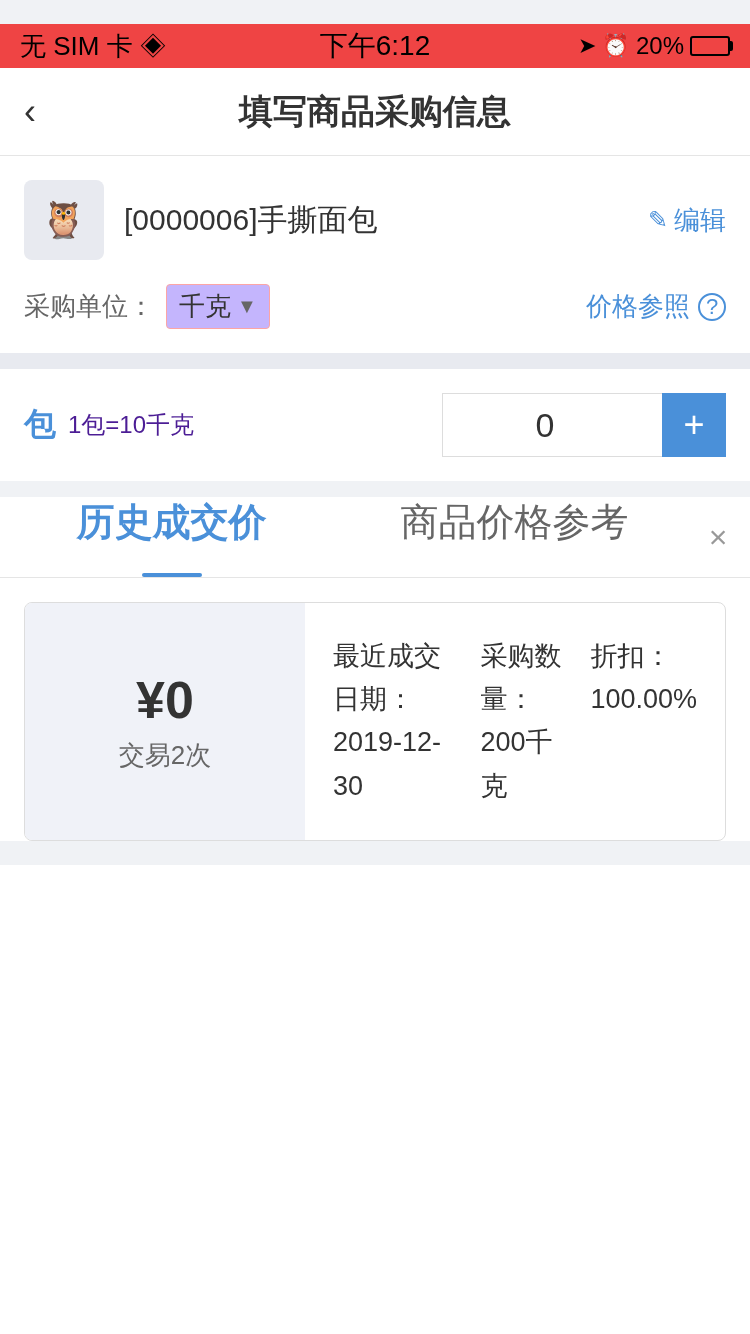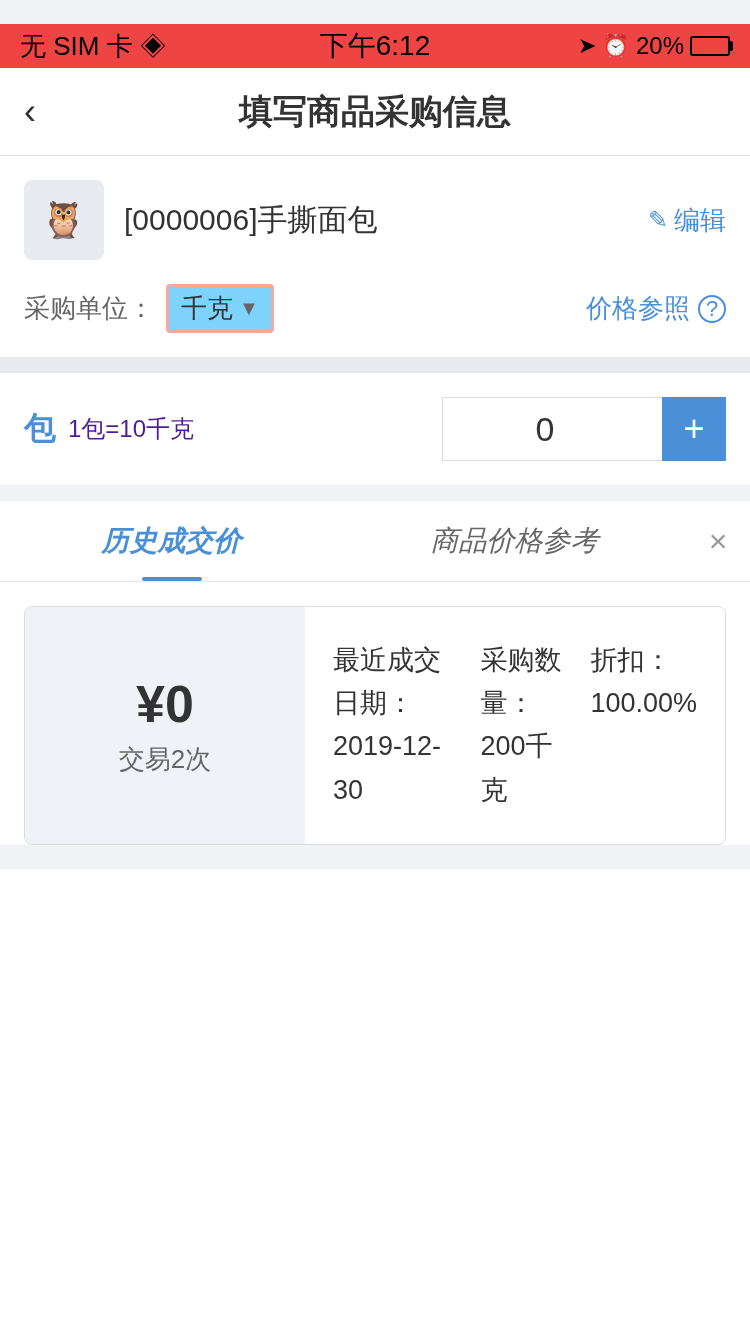--- a/index.html
+++ b/index.html
@@ -160,26 +160,26 @@
       display: flex;
       align-items: center;
       gap: 12px;
       font-size: 26px;
       color: #666;
     }
     .unit-select {
       display: flex;
       align-items: center;
       gap: 6px;
-      border: 3px solid #fca5a5;
+      border: 1px solid #fca5a5;
       border-radius: 4px;
       padding: 4px 12px;
       font-size: 26px;
       color: #333;
-      background: #7dd3fc;
+      background: #c4b5fd;
       cursor: pointer;
     }
     .unit-arrow {
       font-size: 20px;
       color: #666;
     }
     .price-ref {
       display: flex;
       align-items: center;
       gap: 8px;
@@ -266,27 +266,26 @@
     .tab-header {
       display: flex;
       align-items: center;
       border-bottom: 1px solid #e5e5e5;
       position: relative;
     }
     .tab-item {
       flex: 1;
       height: 80px;
       display: flex;
-      align-items: center;
-      justify-content: center;
-      font-size: 28px;
+      align-items: flex-start;
+      justify-content: center;
+      font-size: 38px;
       color: #666;
       cursor: pointer;
       position: relative;
-      font-style: italic;
     }
     .tab-item.active {
       color: #4a90d9;
       font-weight: 600;
     }
     .tab-item.active::after {
       content: '';
       position: absolute;
       bottom: 0;
       left: 50%;

